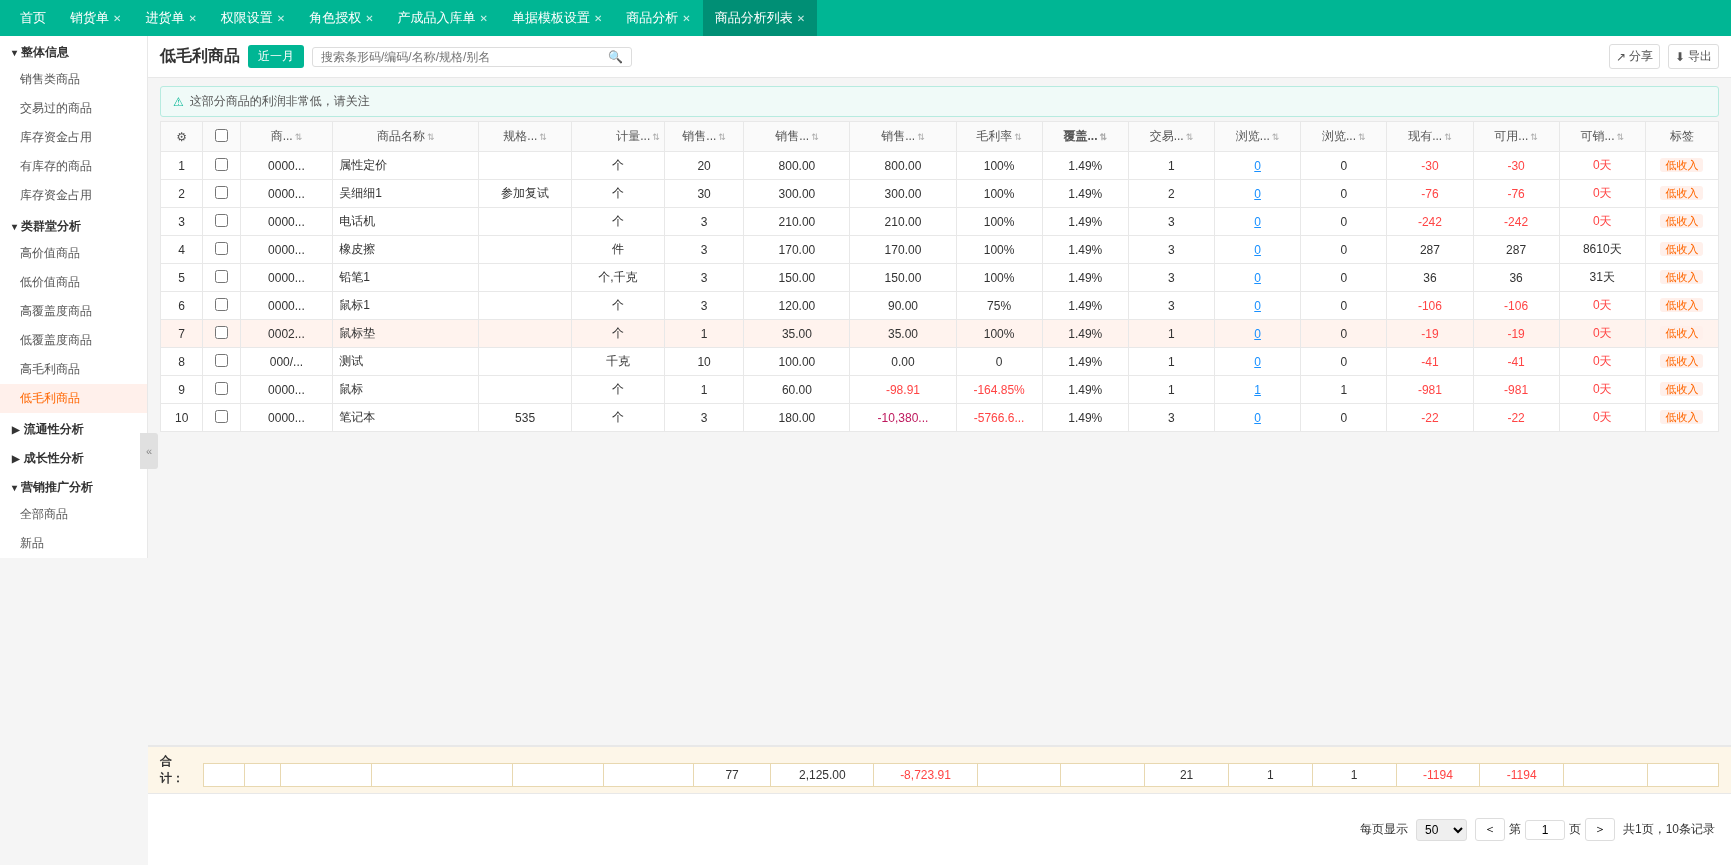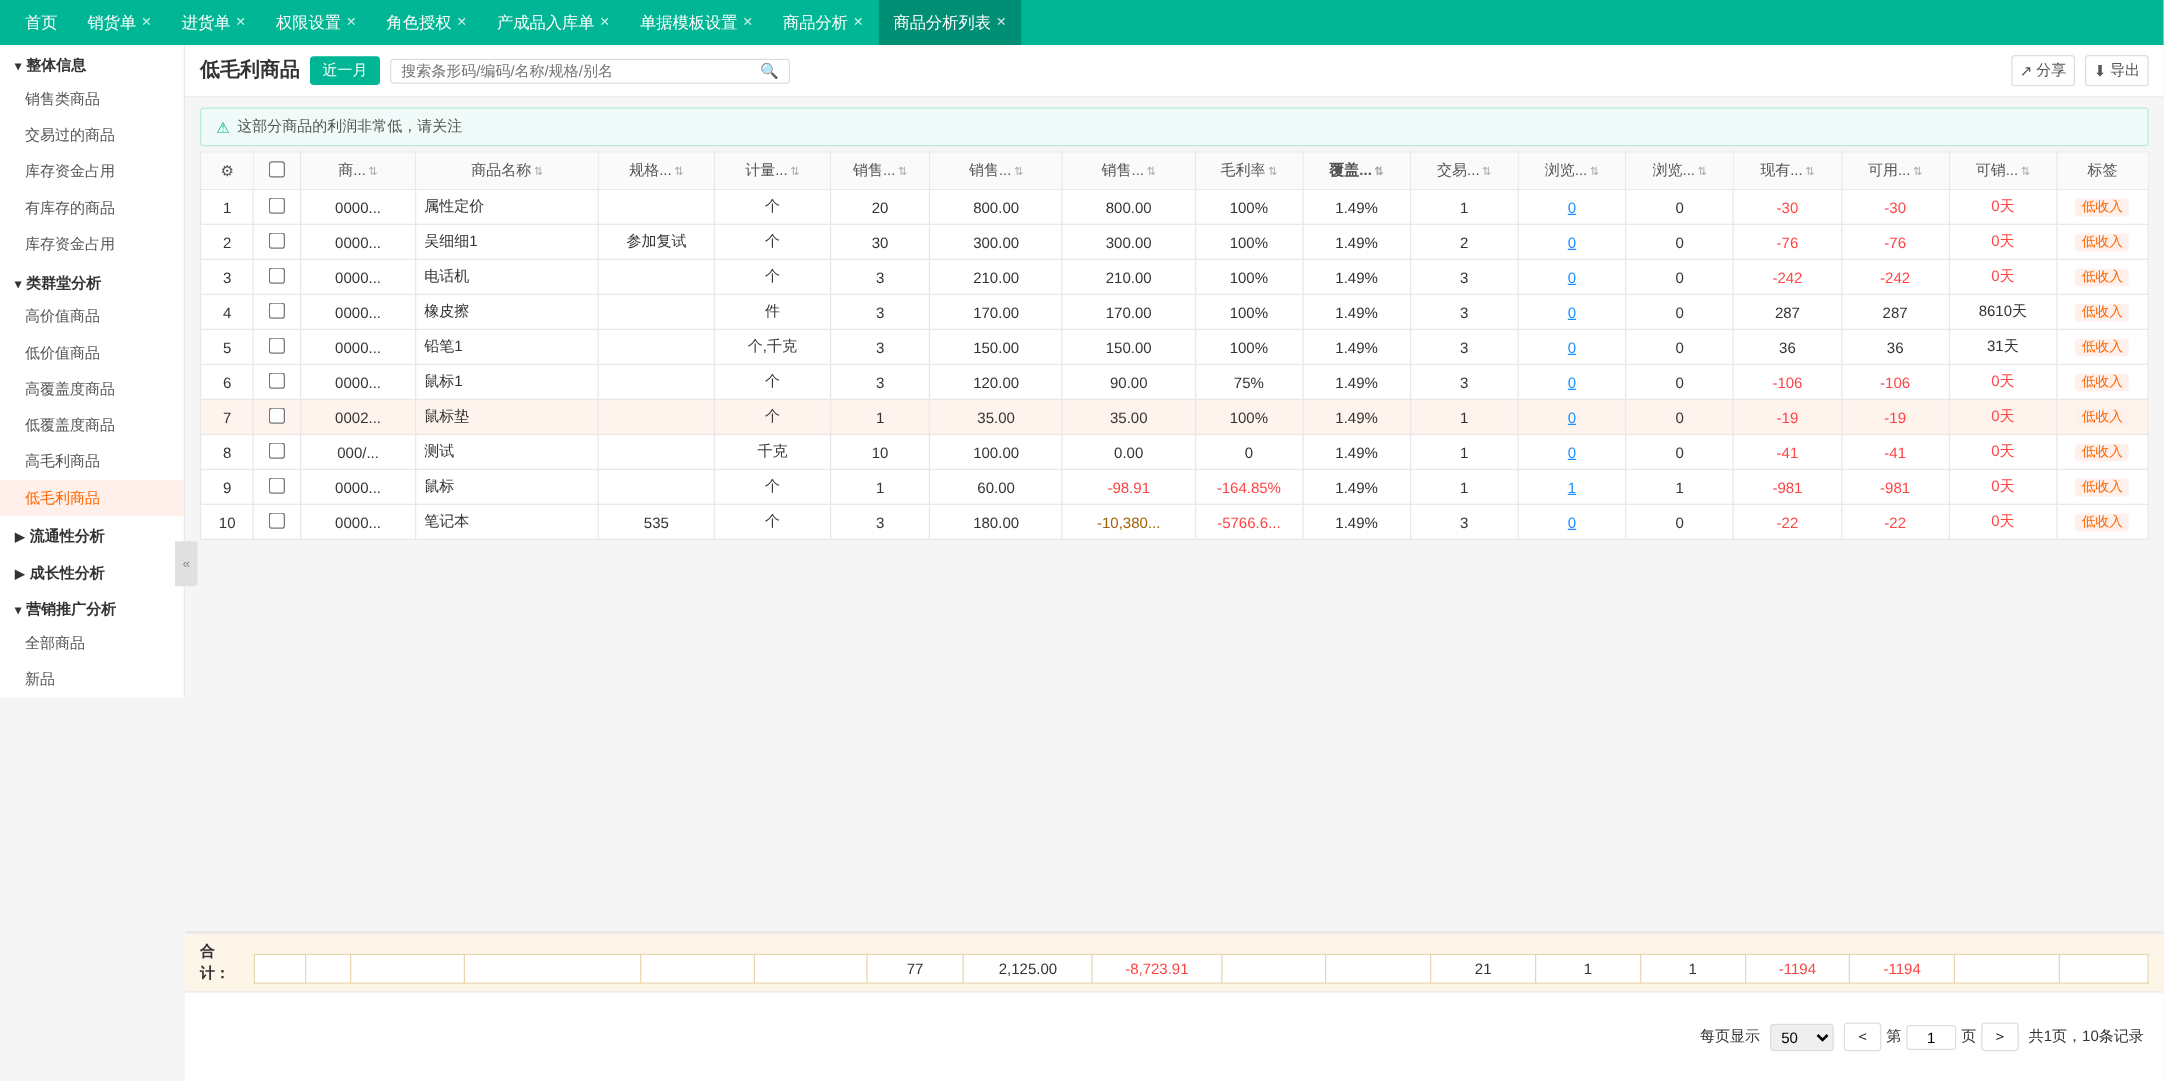--- a/index.html
+++ b/index.html
@@ -370,21 +370,21 @@
 
     <div class="table-container">
       <table>
         <thead>
           <tr>
             <th style="width:32px;">⚙</th>
             <th style="width:28px;"><input type="checkbox" style=""></th>
             <th style="width:70px;">商...<span class="sort-icon">⇅</span></th>
             <th style="width:110px;">商品名称<span class="sort-icon">⇅</span></th>
             <th style="width:70px;">规格...<span class="sort-icon">⇅</span></th>
-            <th style="width:70px;">计量...<span class="sort-icon">⇅</span></th>
+            <th style="width:70px;text-align:right;">计量...<span class="sort-icon">⇅</span></th>
             <th style="width:60px;">销售...<span class="sort-icon">⇅</span></th>
             <th style="width:80px;">销售...<span class="sort-icon">⇅</span></th>
             <th style="width:80px;">销售...<span class="sort-icon">⇅</span></th>
             <th style="width:65px;">毛利率<span class="sort-icon">⇅</span></th>
             <th style="width:65px;font-weight:bold;">覆盖...<span class="sort-icon">⇅</span></th>
             <th style="width:65px;">交易...<span class="sort-icon">⇅</span></th>
             <th style="width:65px;">浏览...<span class="sort-icon">⇅</span></th>
             <th style="width:65px;">浏览...<span class="sort-icon">⇅</span></th>
             <th style="width:65px;">现有...<span class="sort-icon">⇅</span></th>
             <th style="width:65px;">可用...<span class="sort-icon">⇅</span></th>
@@ -575,21 +575,21 @@
     </tr>
             <tr>
       <td style="text-align:center;">10</td>
       <td style="text-align:center;"><input type="checkbox" style=""></td>
       <td style="text-align:center;">0000...</td>
       <td style="text-align:left;padding-left:6px;">笔记本</td>
       <td style="text-align:center;">535</td>
       <td style="text-align:center;">个</td>
       <td style="text-align:center;">3</td>
       <td style="text-align:center;">180.00</td>
-      <td style="color:#a16207;">-10,380...</td>
+      <td style="color:#be185d;">-10,380...</td>
       <td style="text-align:center;color:#ff4444;">-5766.6...</td>
       <td style="text-align:center;">1.49%</td>
       <td style="text-align:center;">3</td>
       <td style="text-align:center;"><span class="underline">0</span></td>
       <td style="text-align:center;">0</td>
       <td style="text-align:center;color:#ff4444;">-22</td>
       <td style="text-align:center;color:#ff4444;">-22</td>
       <td style="text-align:center;color:#ff4444;">0天</td>
       <td style="text-align:center;"><span class="tag-low-income">低收入</span></td>
     </tr>

